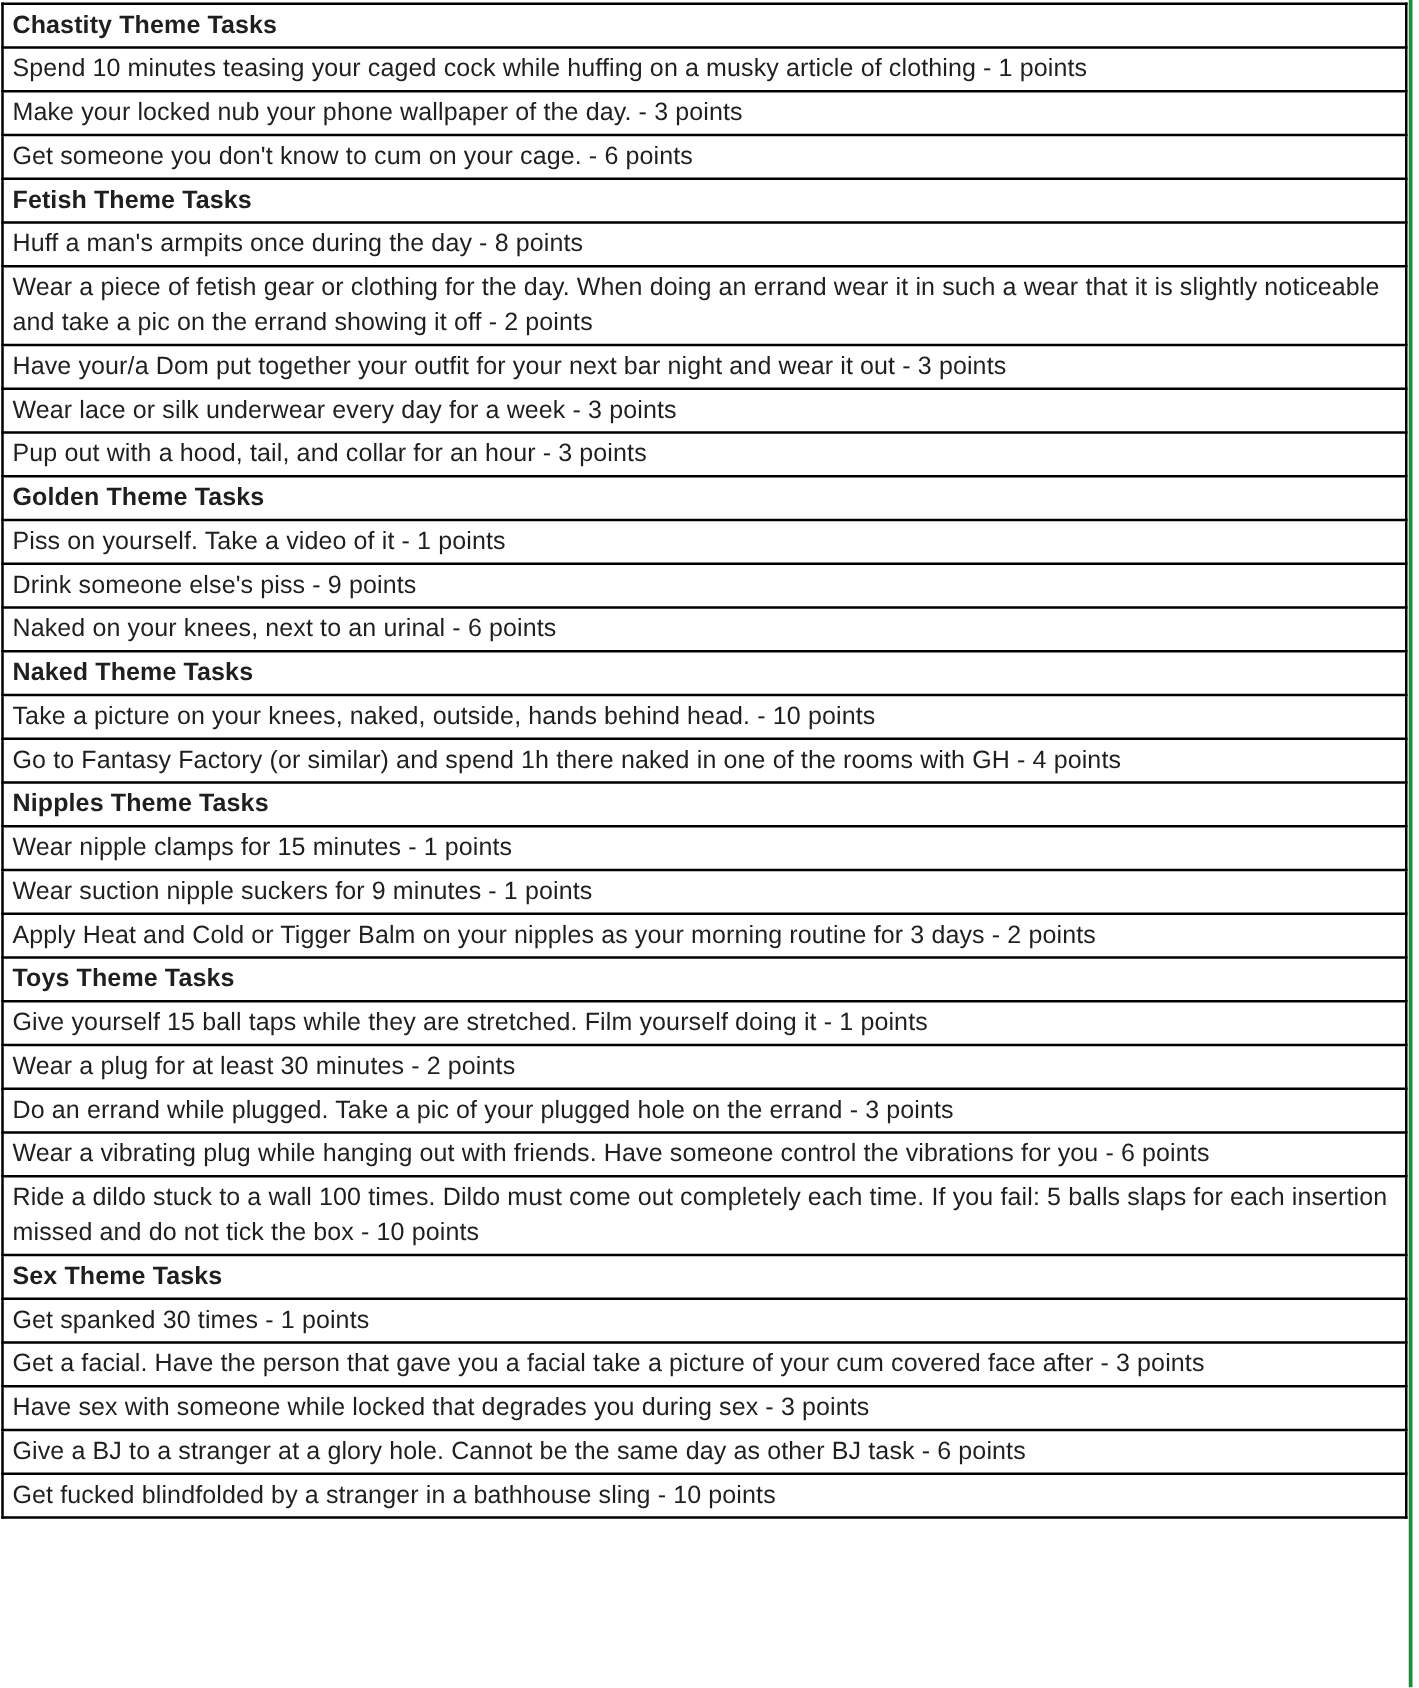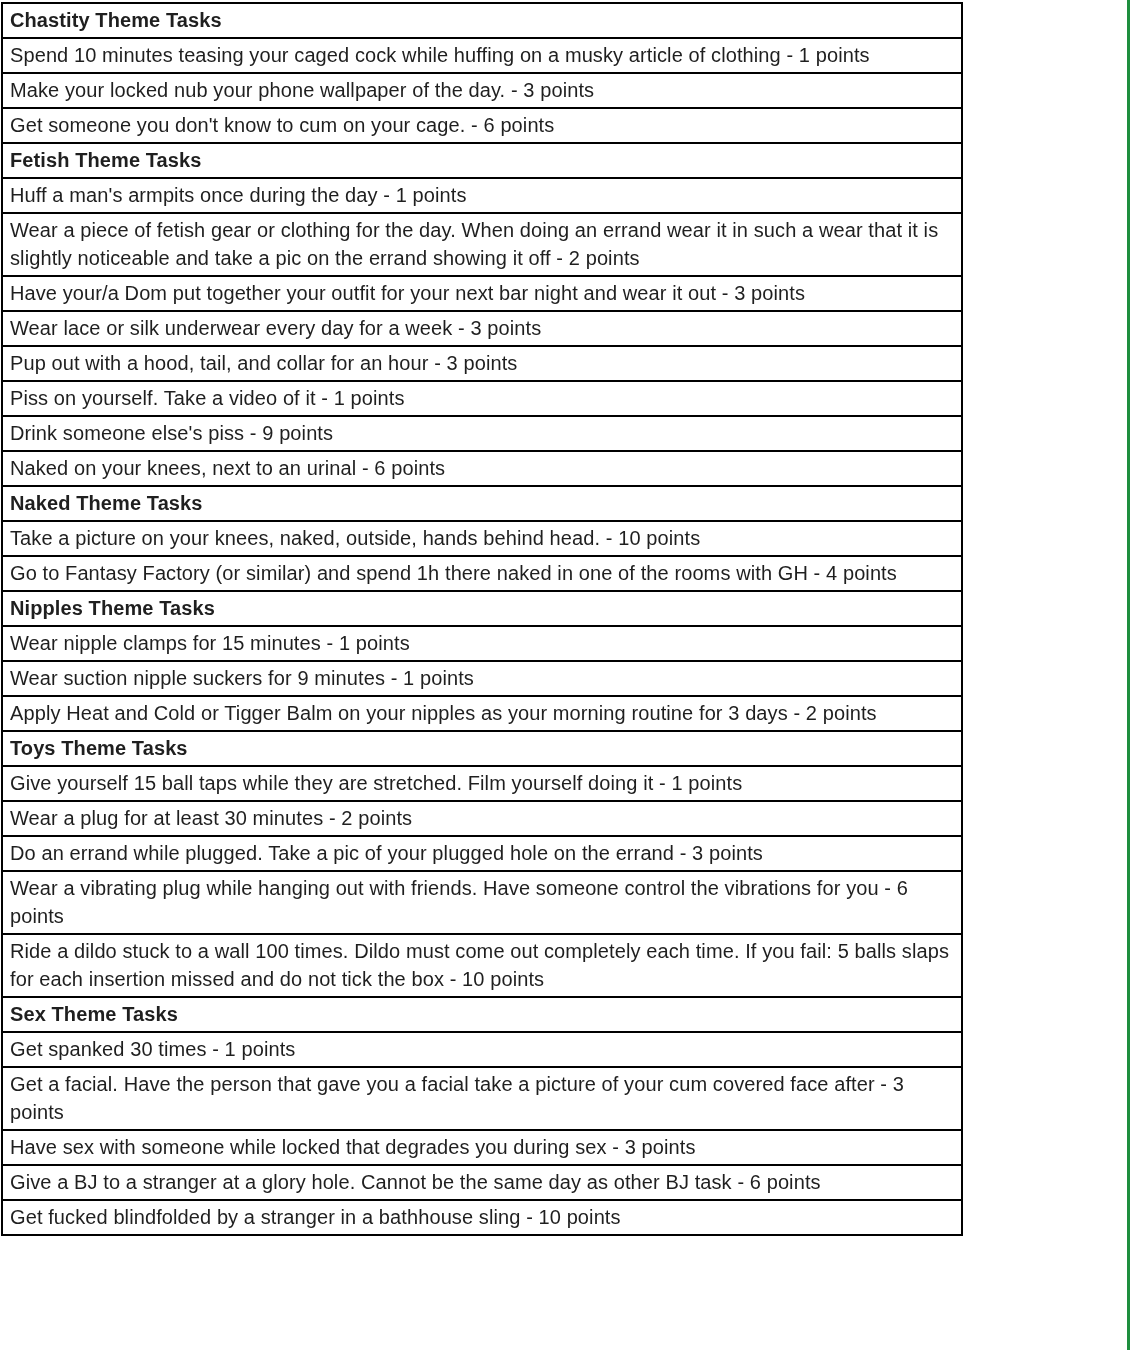--- a/index.html
+++ b/index.html
@@ -11,21 +11,21 @@
     width: 1135px;
     height: 1350px;
     overflow: hidden;
     position: relative;
     font-family: "Liberation Sans", "DejaVu Sans", sans-serif;
     color: #1f1f1f;
   }
   .doc-table {
     border-collapse: collapse;
     table-layout: fixed;
-    width: 962px;
+    width: 1125px;
     margin: 2px 0 0 1px;
   }
   .doc-table td {
     border: 2px solid #000000;
     vertical-align: top;
     padding: 2px 8px 3px 7px;
     font-size: 20px;
     line-height: 28px;
     letter-spacing: 0.1px;
     word-wrap: break-word;
@@ -55,33 +55,36 @@
       <tr>
         <td class="task-cell">Make your locked nub your phone wallpaper of the day. - 3 points</td>
       </tr>
       <tr>
         <td class="task-cell">Get someone you don't know to cum on your cage. - 6 points</td>
       </tr>
       <tr>
         <td class="header-cell">Fetish Theme Tasks</td>
       </tr>
       <tr>
-        <td class="task-cell">Huff a man's armpits once during the day - 1 points</td>
+        <td class="task-cell">Huff a man's armpits once during the day - 8 points</td>
       </tr>
       <tr>
         <td class="task-cell">Wear a piece of fetish gear or clothing for the day. When doing an errand wear it in such a wear that it is slightly noticeable and take a pic on the errand showing it off - 2 points</td>
       </tr>
       <tr>
         <td class="task-cell">Have your/a Dom put together your outfit for your next bar night and wear it out - 3 points</td>
       </tr>
       <tr>
         <td class="task-cell">Wear lace or silk underwear every day for a week - 3 points</td>
       </tr>
       <tr>
         <td class="task-cell">Pup out with a hood, tail, and collar for an hour - 3 points</td>
+      </tr>
+      <tr>
+        <td class="header-cell">Golden Theme Tasks</td>
       </tr>
       <tr>
         <td class="task-cell">Piss on yourself. Take a video of it - 1 points</td>
       </tr>
       <tr>
         <td class="task-cell">Drink someone else's piss - 9 points</td>
       </tr>
       <tr>
         <td class="task-cell">Naked on your knees, next to an urinal - 6 points</td>
       </tr>

